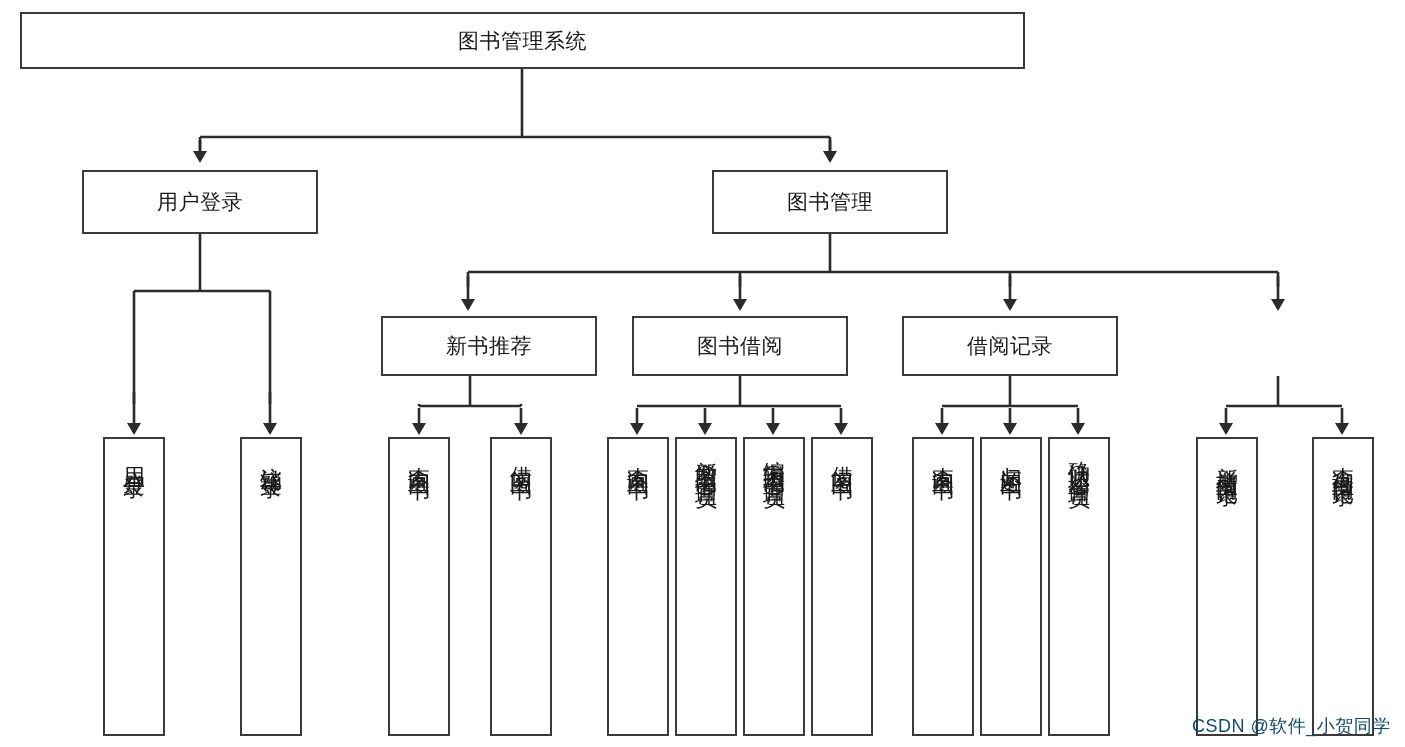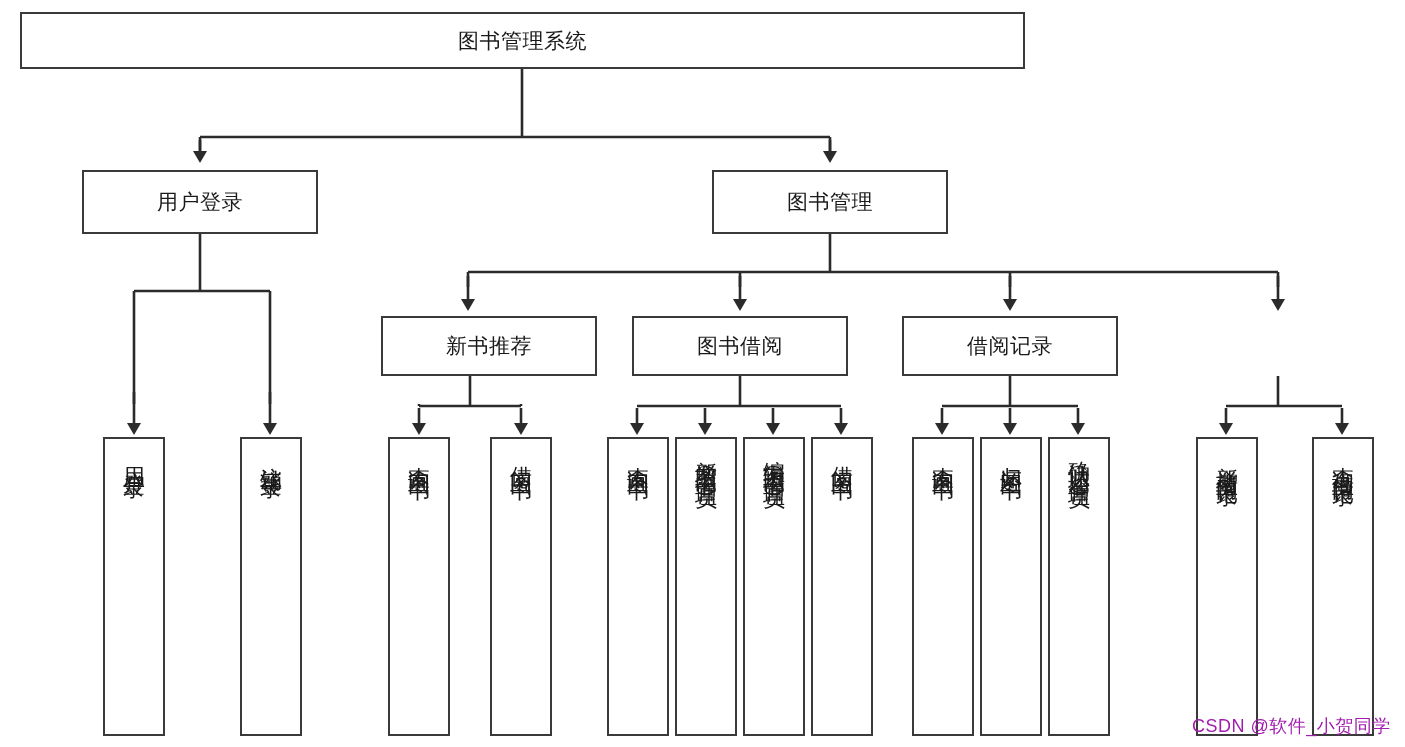--- a/index.html
+++ b/index.html
@@ -54,21 +54,21 @@
     text-orientation: upright;
     font-size: 22px;
     line-height: 1.0;
     letter-spacing: 4px;
   }
   .watermark {
     position: absolute;
     left: 1192px;
     top: 714px;
     font-size: 18px;
-    color: #a21caf;
+    color: #0c4a6e;
     z-index: 5;
     white-space: nowrap;
     letter-spacing: 0.5px;
   }
 </style>
 </head>
 <body>
 
 <div id="canvas">
 

